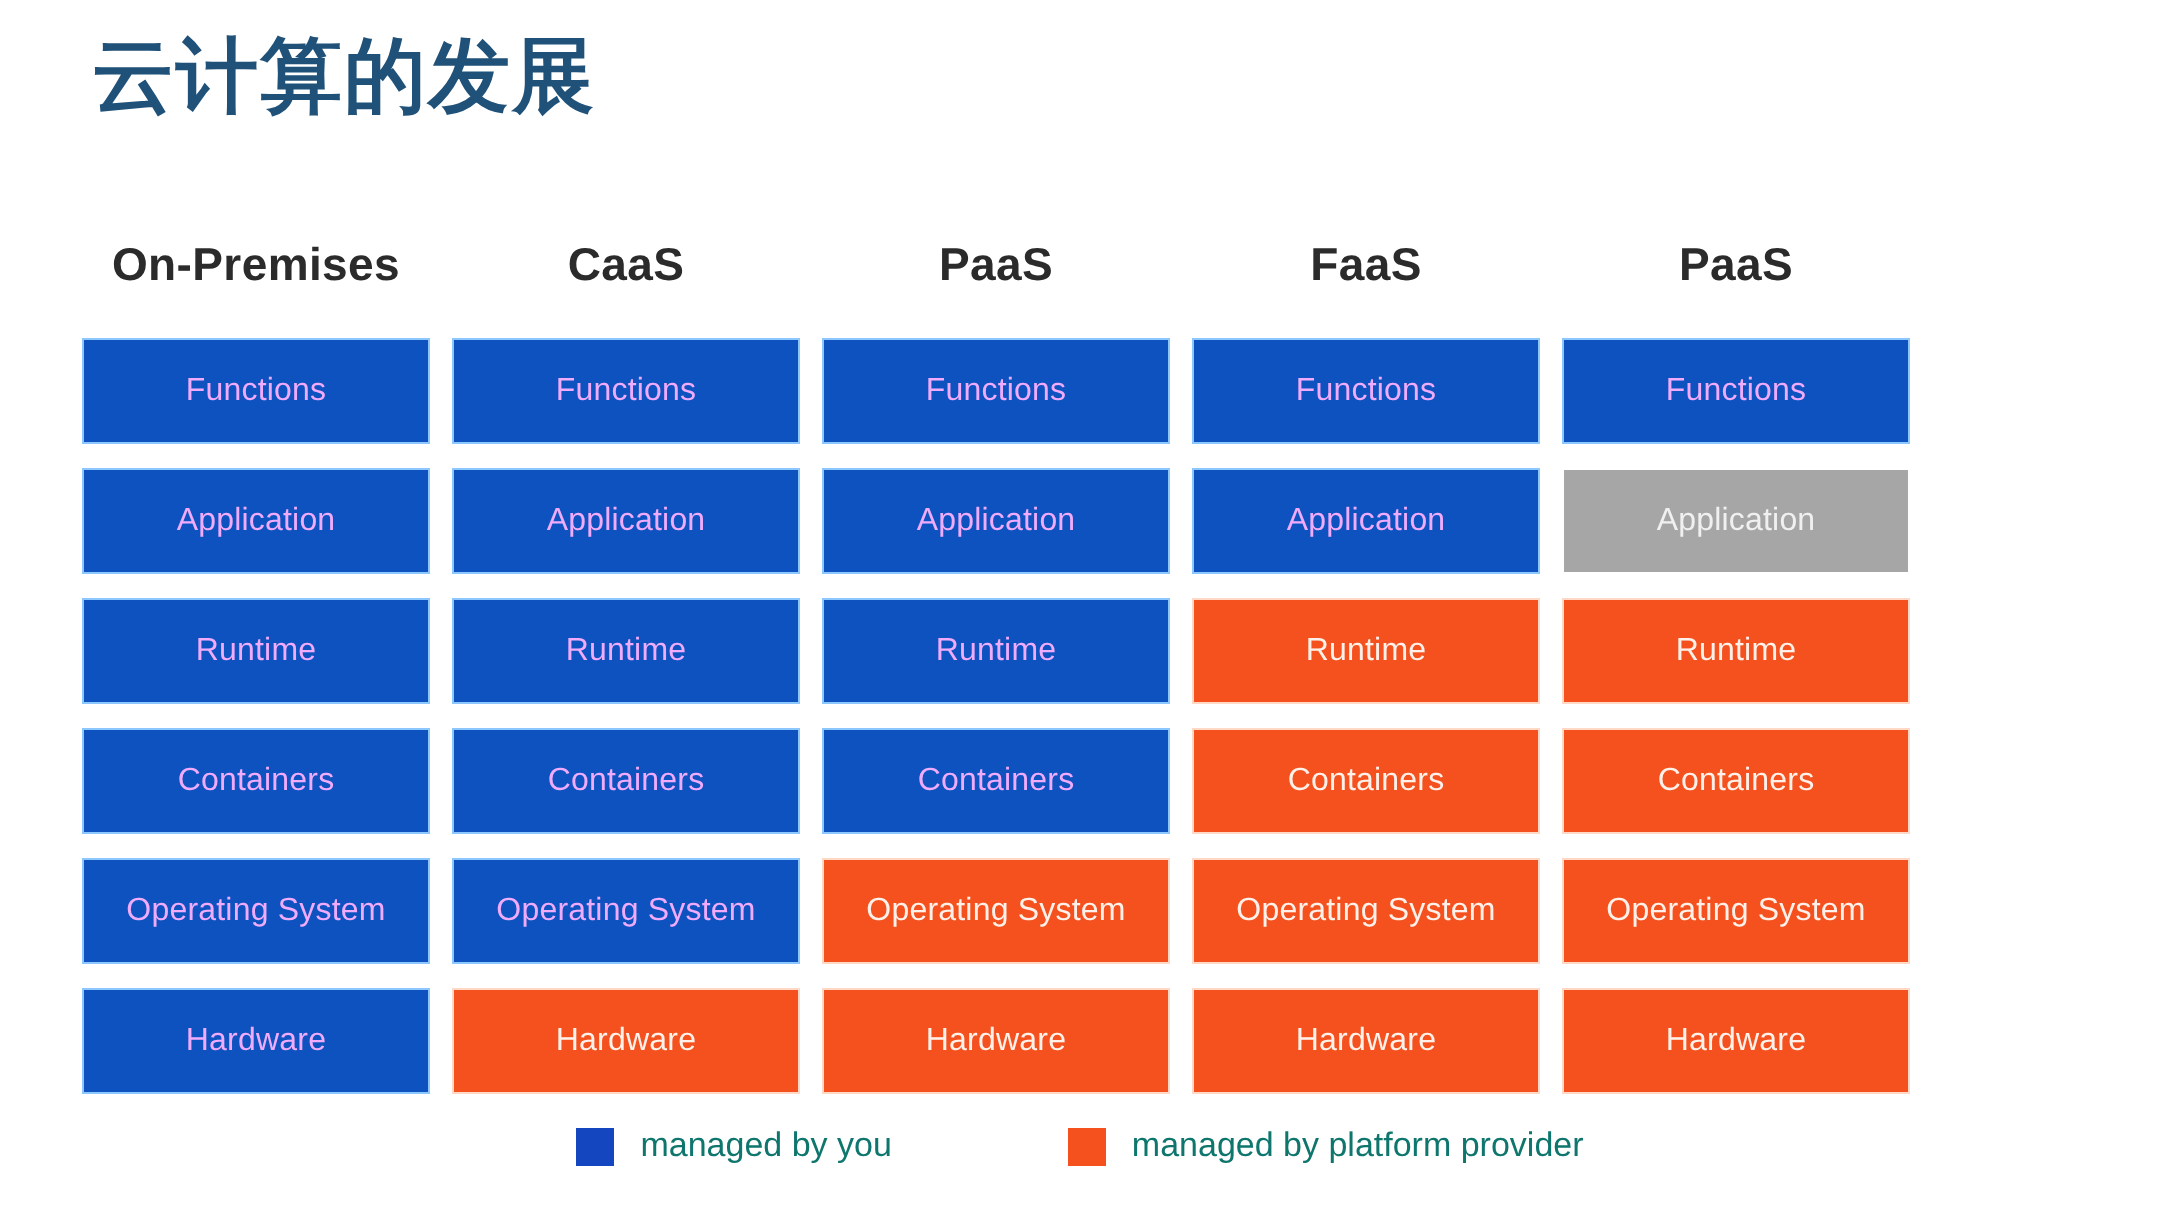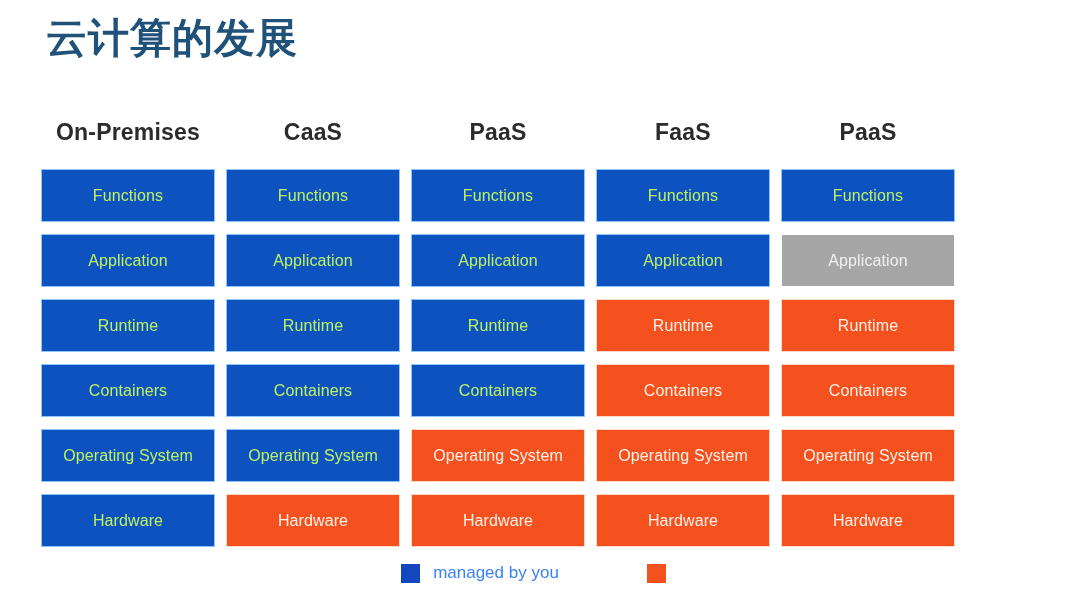--- a/index.html
+++ b/index.html
@@ -86,21 +86,21 @@
     font-size: 16px;
     color: #ffffff;
     letter-spacing: 0.1px;
     white-space: nowrap;
     box-sizing: border-box;
   }
 
   .cell.blue {
     background: #0d52bf;
     box-shadow: 0 0 0 1px rgba(120, 190, 255, 0.85);
-    color: #bef264;
+    color: #f0abfc;
   }
   .cell.orange {
     background: #f4511e;
     box-shadow: 0 0 0 1px rgba(255, 190, 160, 0.6);
     color: #fff1e9;
   }
   .cell.grey {
     background: #a6a6a6;
     color: #f0f0f0;
   }
@@ -129,21 +129,21 @@
     flex: none;
   }
   .legend-swatch.blue {
     background: #1447bf;
   }
   .legend-swatch.orange {
     background: #f4511e;
   }
   .legend-label {
     font-size: 17px;
-    color: #3b82f6;
+    color: #0f766e;
     white-space: nowrap;
   }
 </style>
 </head>
 <body>
 
 <div class="slide">
 
   <div class="slide-title">云计算的发展</div>
 
@@ -210,16 +210,17 @@
     </div>
   </div>
 
   <div class="legend">
     <div class="legend-item first">
       <span class="legend-swatch blue"></span>
       <span class="legend-label">managed by you</span>
     </div>
     <div class="legend-item">
       <span class="legend-swatch orange"></span>
+      <span class="legend-label">managed by platform provider</span>
     </div>
   </div>
 
 </div>
 
 </body></html>

